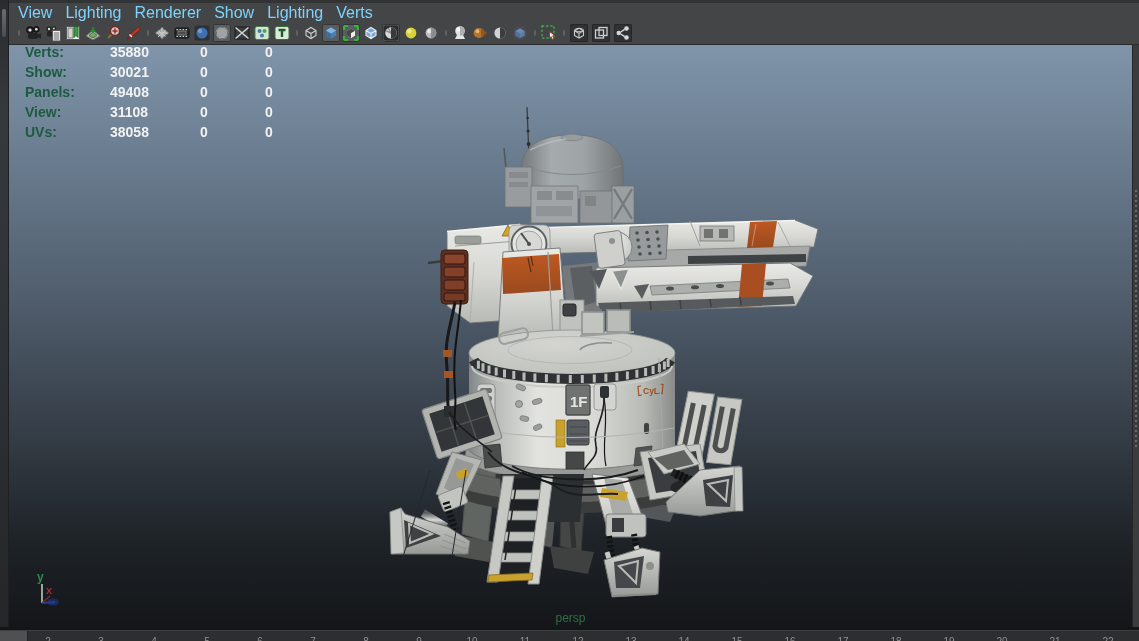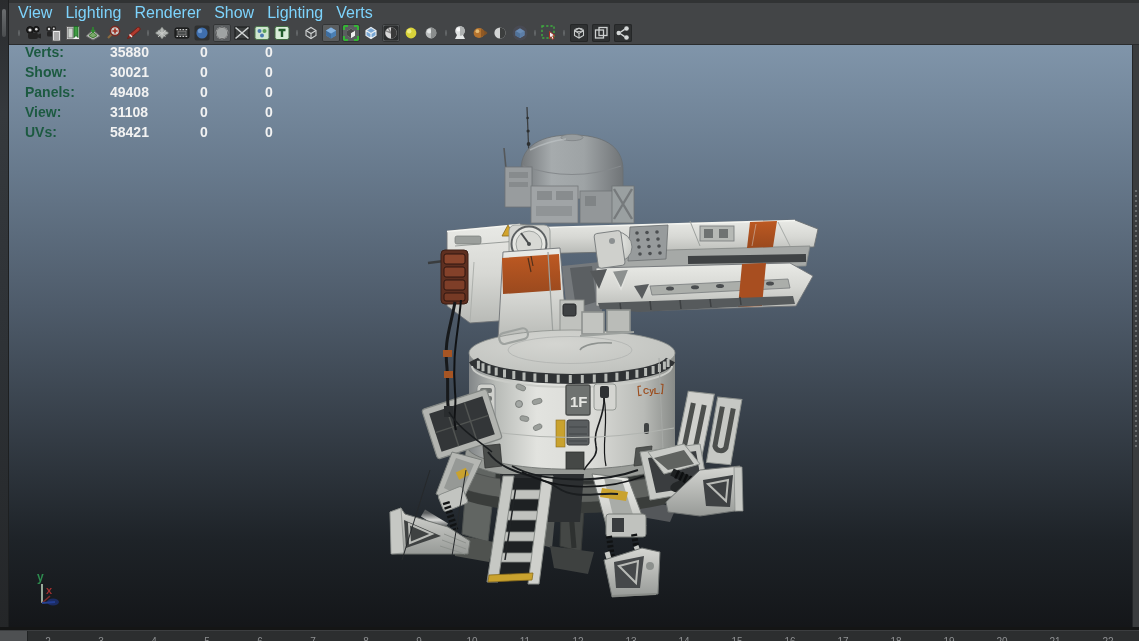--- a/index.html
+++ b/index.html
@@ -637,26 +637,27 @@
           <span class="hud-c3">0</span>
         </div>
         <div class="hud-row">
           <span class="hud-label">View:</span>
           <span class="hud-c1">31108</span>
           <span class="hud-c2">0</span>
           <span class="hud-c3">0</span>
         </div>
         <div class="hud-row">
           <span class="hud-label">UVs:</span>
-          <span class="hud-c1">58421</span>
+          <span class="hud-c1">38058</span>
           <span class="hud-c2">0</span>
           <span class="hud-c3">0</span>
         </div>
       </div>
 
+    <div id="persp-label">persp</div>
 
     <svg id="axis-gizmo" width="46" height="46" viewBox="0 0 46 46">
       <text x="10" y="13" font-size="12" font-weight="bold" fill="#2d8a4e">y</text>
       <line x1="15" y1="16" x2="15" y2="35" stroke="#b9cdb9" stroke-width="1.6"></line>
       <line x1="15" y1="35" x2="23" y2="28" stroke="#7c2a2a" stroke-width="1.6"></line>
       <text x="19" y="26" font-size="11" font-weight="bold" fill="#a03030">x</text>
       <line x1="15" y1="35" x2="28" y2="34" stroke="#27418c" stroke-width="2"></line>
       <ellipse cx="26" cy="34" rx="6" ry="3.5" fill="#1f3a9a" opacity="0.55"></ellipse>
     </svg>
   </div>

